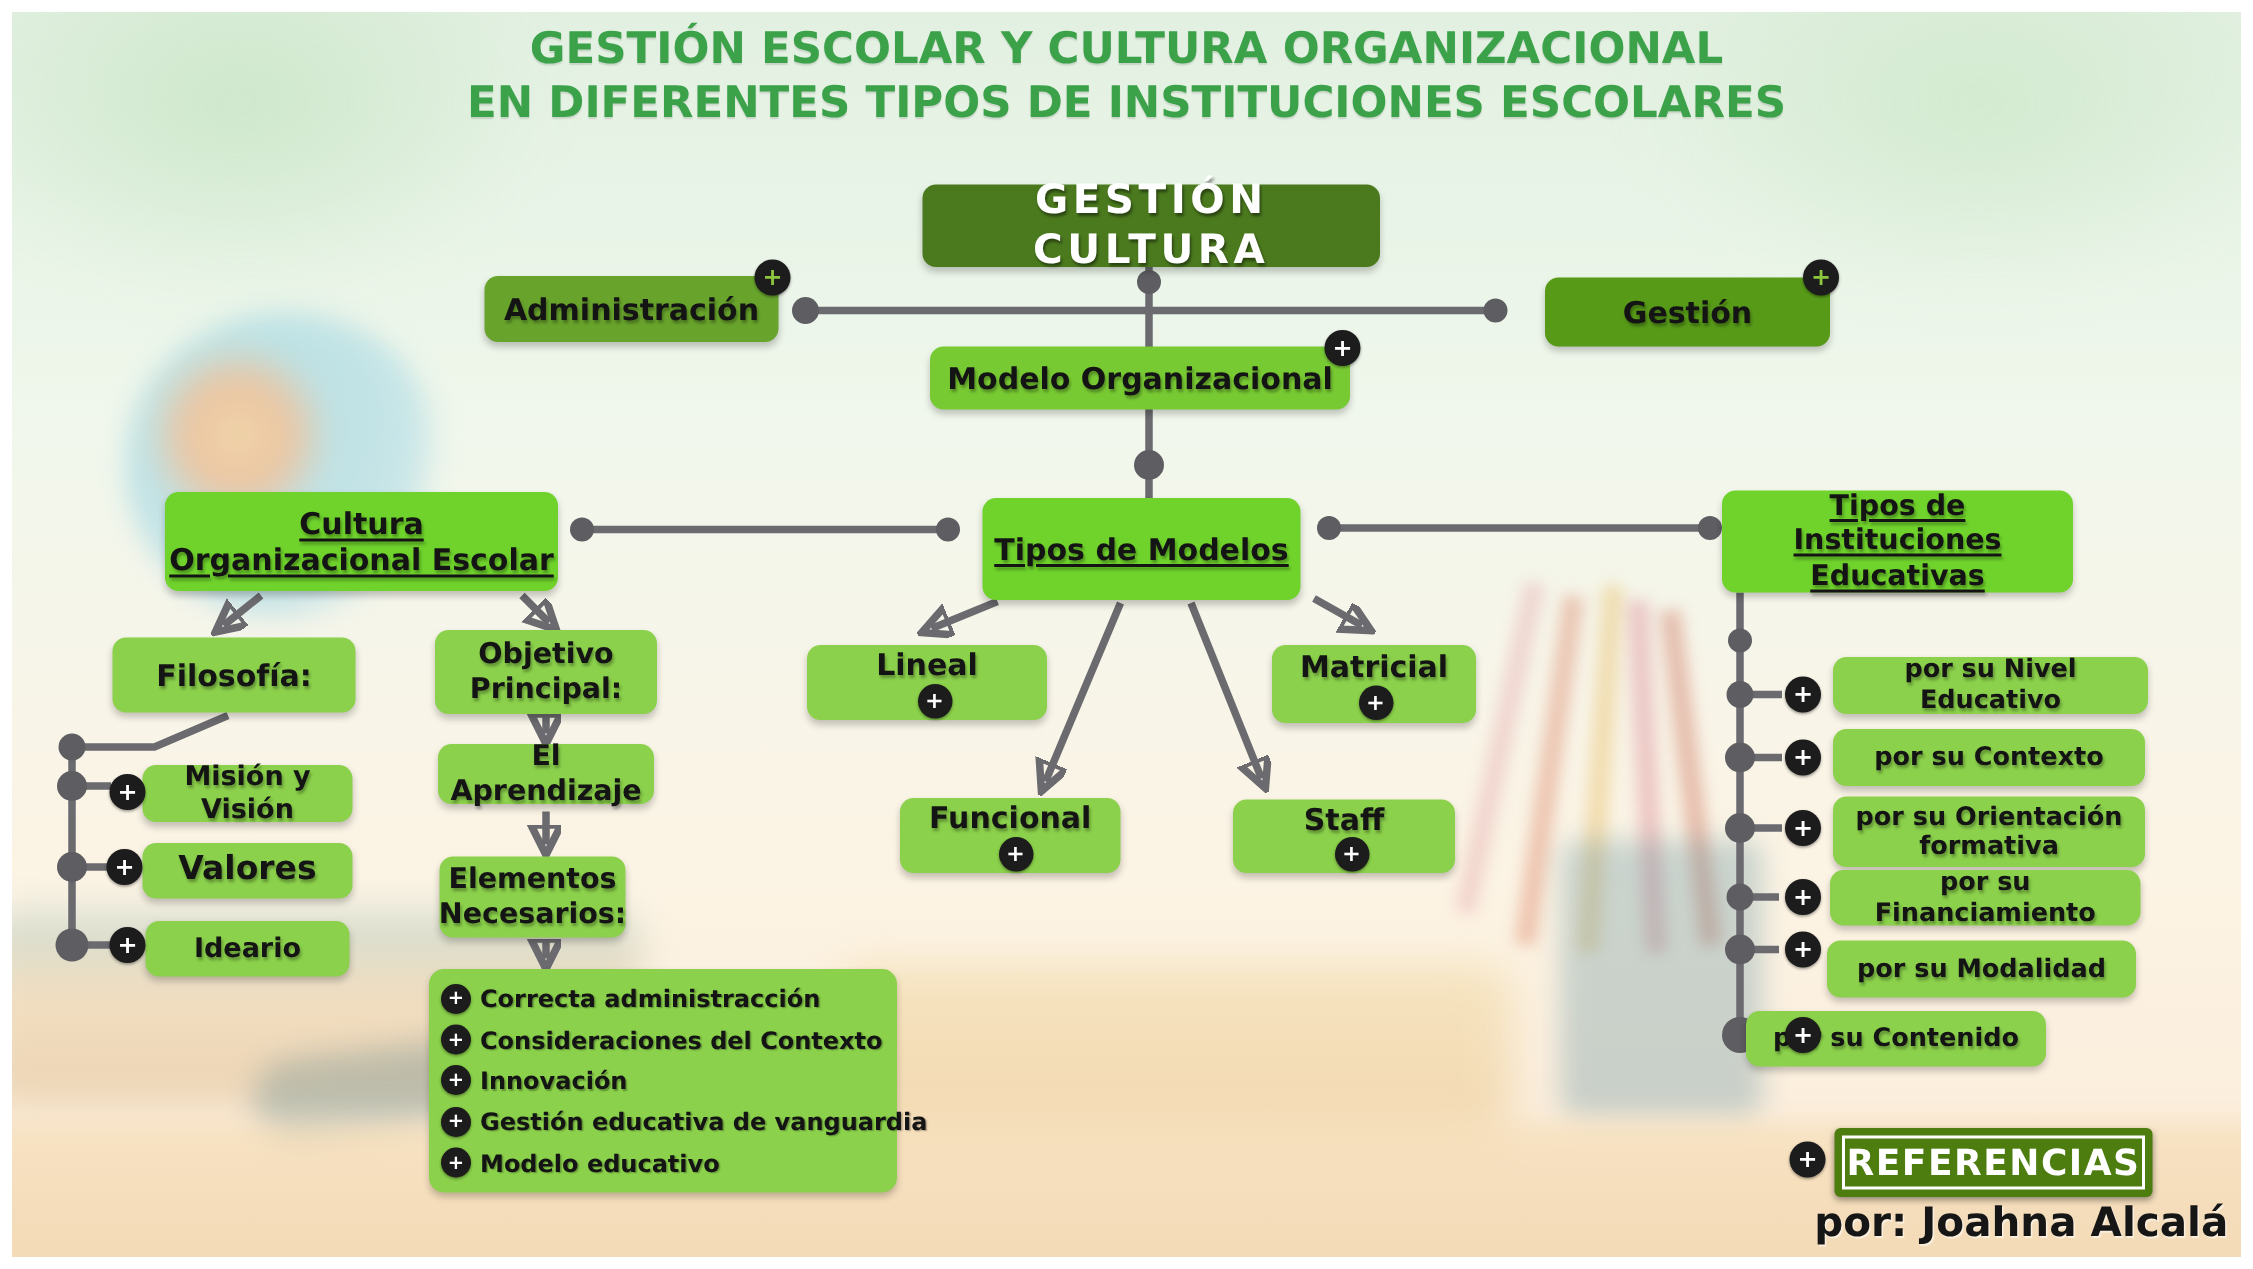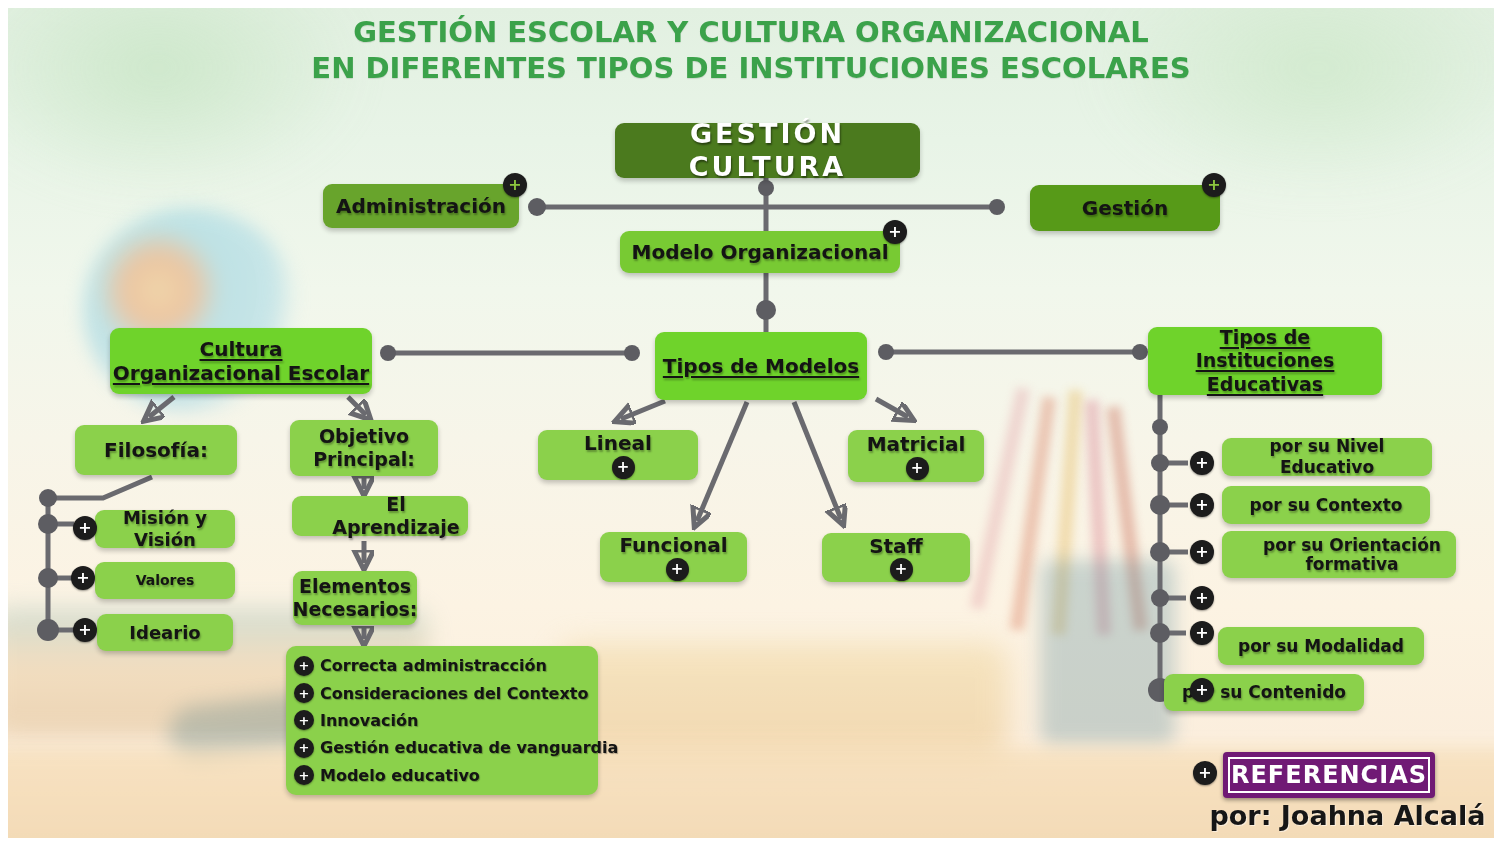--- a/index.html
+++ b/index.html
@@ -34,21 +34,21 @@
   
   .list-box{position:absolute;background:#8bd14b;border-radius:10px;box-shadow:0 3px 5px rgba(0,0,0,.22);
             display:flex;flex-direction:column;justify-content:space-around;padding:6px 8px;}
   .list-row{display:flex;align-items:center;gap:6px;}
   .list-row .plus{position:static;width:20px;height:20px;font-size:13px;flex:none;}
   .list-label{font-size:16px;font-weight:bold;color:#141414;text-shadow:1px 1px 1px rgba(0,0,0,.3);white-space:nowrap;}
   
   #title{position:absolute;left:0;top:14px;width:100%;text-align:center;color:#3ba24a;
          font-size:29px;font-weight:bold;line-height:1.25;text-shadow:0 1px 1px rgba(0,0,0,.12);}
   
-  #referencias{position:absolute;left:1223px;top:752px;width:212px;height:46px;background:#701a75;
+  #referencias{position:absolute;left:1223px;top:752px;width:212px;height:46px;background:#4d7c0f;
                color:#fff;display:flex;align-items:center;justify-content:center;font-size:24px;
                font-weight:bold;letter-spacing:1px;border-radius:4px;outline:2px solid #fff;
                outline-offset:-7px;box-shadow:0 2px 4px rgba(0,0,0,.4);}
   #author{position:absolute;left:1195px;top:800px;width:305px;text-align:center;font-size:27px;
           font-weight:bold;color:#161616;text-shadow:1px 1px 0 rgba(255,255,255,.5);}
 </style>
 </head>
 <body>
 
 <div id="canvas">
@@ -167,27 +167,27 @@
  <div class="node leaf" style="left:75px;top:425px;width:162px;height:50px;font-size:20px;">Filosofía:</div>
 
  <div class="node leaf" style="left:290px;top:420px;width:148px;height:56px;font-size:19px;">
    <span>Objetivo</span>
    <span>Principal:</span>
  </div>
 
  <div class="node leaf" style="left:95px;top:510px;width:140px;height:38px;font-size:18px;">Misión y Visión</div>
  <span class="plus" style="left:73px;top:516px;">+</span>
 
- <div class="node leaf" style="left:95px;top:562px;width:140px;height:37px;font-size:14px;">Valores</div>
+ <div class="node leaf" style="left:95px;top:562px;width:140px;height:37px;font-size:22px;">Valores</div>
  <span class="plus" style="left:71px;top:566px;">+</span>
 
  <div class="node leaf" style="left:97px;top:614px;width:136px;height:37px;font-size:18px;">Ideario</div>
  <span class="plus" style="left:73px;top:618px;">+</span>
 
- <div class="node leaf" style="left:292px;top:496px;width:144px;height:40px;font-size:19px;padding-left:32px;">El Aprendizaje</div>
+ <div class="node leaf" style="left:292px;top:496px;width:144px;height:40px;font-size:19px;">El Aprendizaje</div>
 
  <div class="node leaf" style="left:293px;top:571px;width:124px;height:54px;font-size:19px;">
    <span>Elementos</span>
    <span>Necesarios:</span>
  </div>
 
  <div class="list-box" style="left:286px;top:646px;width:296px;height:137px;">
    <div class="list-row">
      <span class="plus">+</span>
      <span class="list-label">Correcta administracción</span>
@@ -229,23 +229,24 @@
    <span>Staff</span>
    <span class="plus inline">+</span>
  </div>
 
  <div class="node leaf" style="left:1222px;top:438px;width:210px;height:38px;font-size:17px;">por su Nivel Educativo</div>
  <span class="plus" style="left:1190px;top:451px;">+</span>
 
  <div class="node leaf" style="left:1222px;top:486px;width:208px;height:38px;font-size:17px;">por su Contexto</div>
  <span class="plus" style="left:1190px;top:493px;">+</span>
 
- <div class="node leaf" style="left:1222px;top:531px;width:208px;height:47px;font-size:17px;line-height:1.1;padding-left:26px;">por su Orientación formativa</div>
+ <div class="node leaf" style="left:1222px;top:531px;width:208px;height:47px;font-size:17px;line-height:1.1;">por su Orientación formativa</div>
  <span class="plus" style="left:1190px;top:540px;">+</span>
 
+ <div class="node leaf" style="left:1220px;top:580px;width:207px;height:37px;font-size:17px;">por su Financiamiento</div>
  <span class="plus" style="left:1190px;top:586px;">+</span>
 
  <div class="node leaf" style="left:1218px;top:627px;width:206px;height:38px;font-size:17px;">por su Modalidad</div>
  <span class="plus" style="left:1190px;top:621px;">+</span>
 
  <div class="node leaf" style="left:1164px;top:674px;width:200px;height:37px;font-size:17px;">por su Contenido</div>
  <span class="plus" style="left:1190px;top:678px;">+</span>
 
  <span class="plus" style="left:1193px;top:761px;">+</span>
  <div id="referencias">REFERENCIAS</div>

